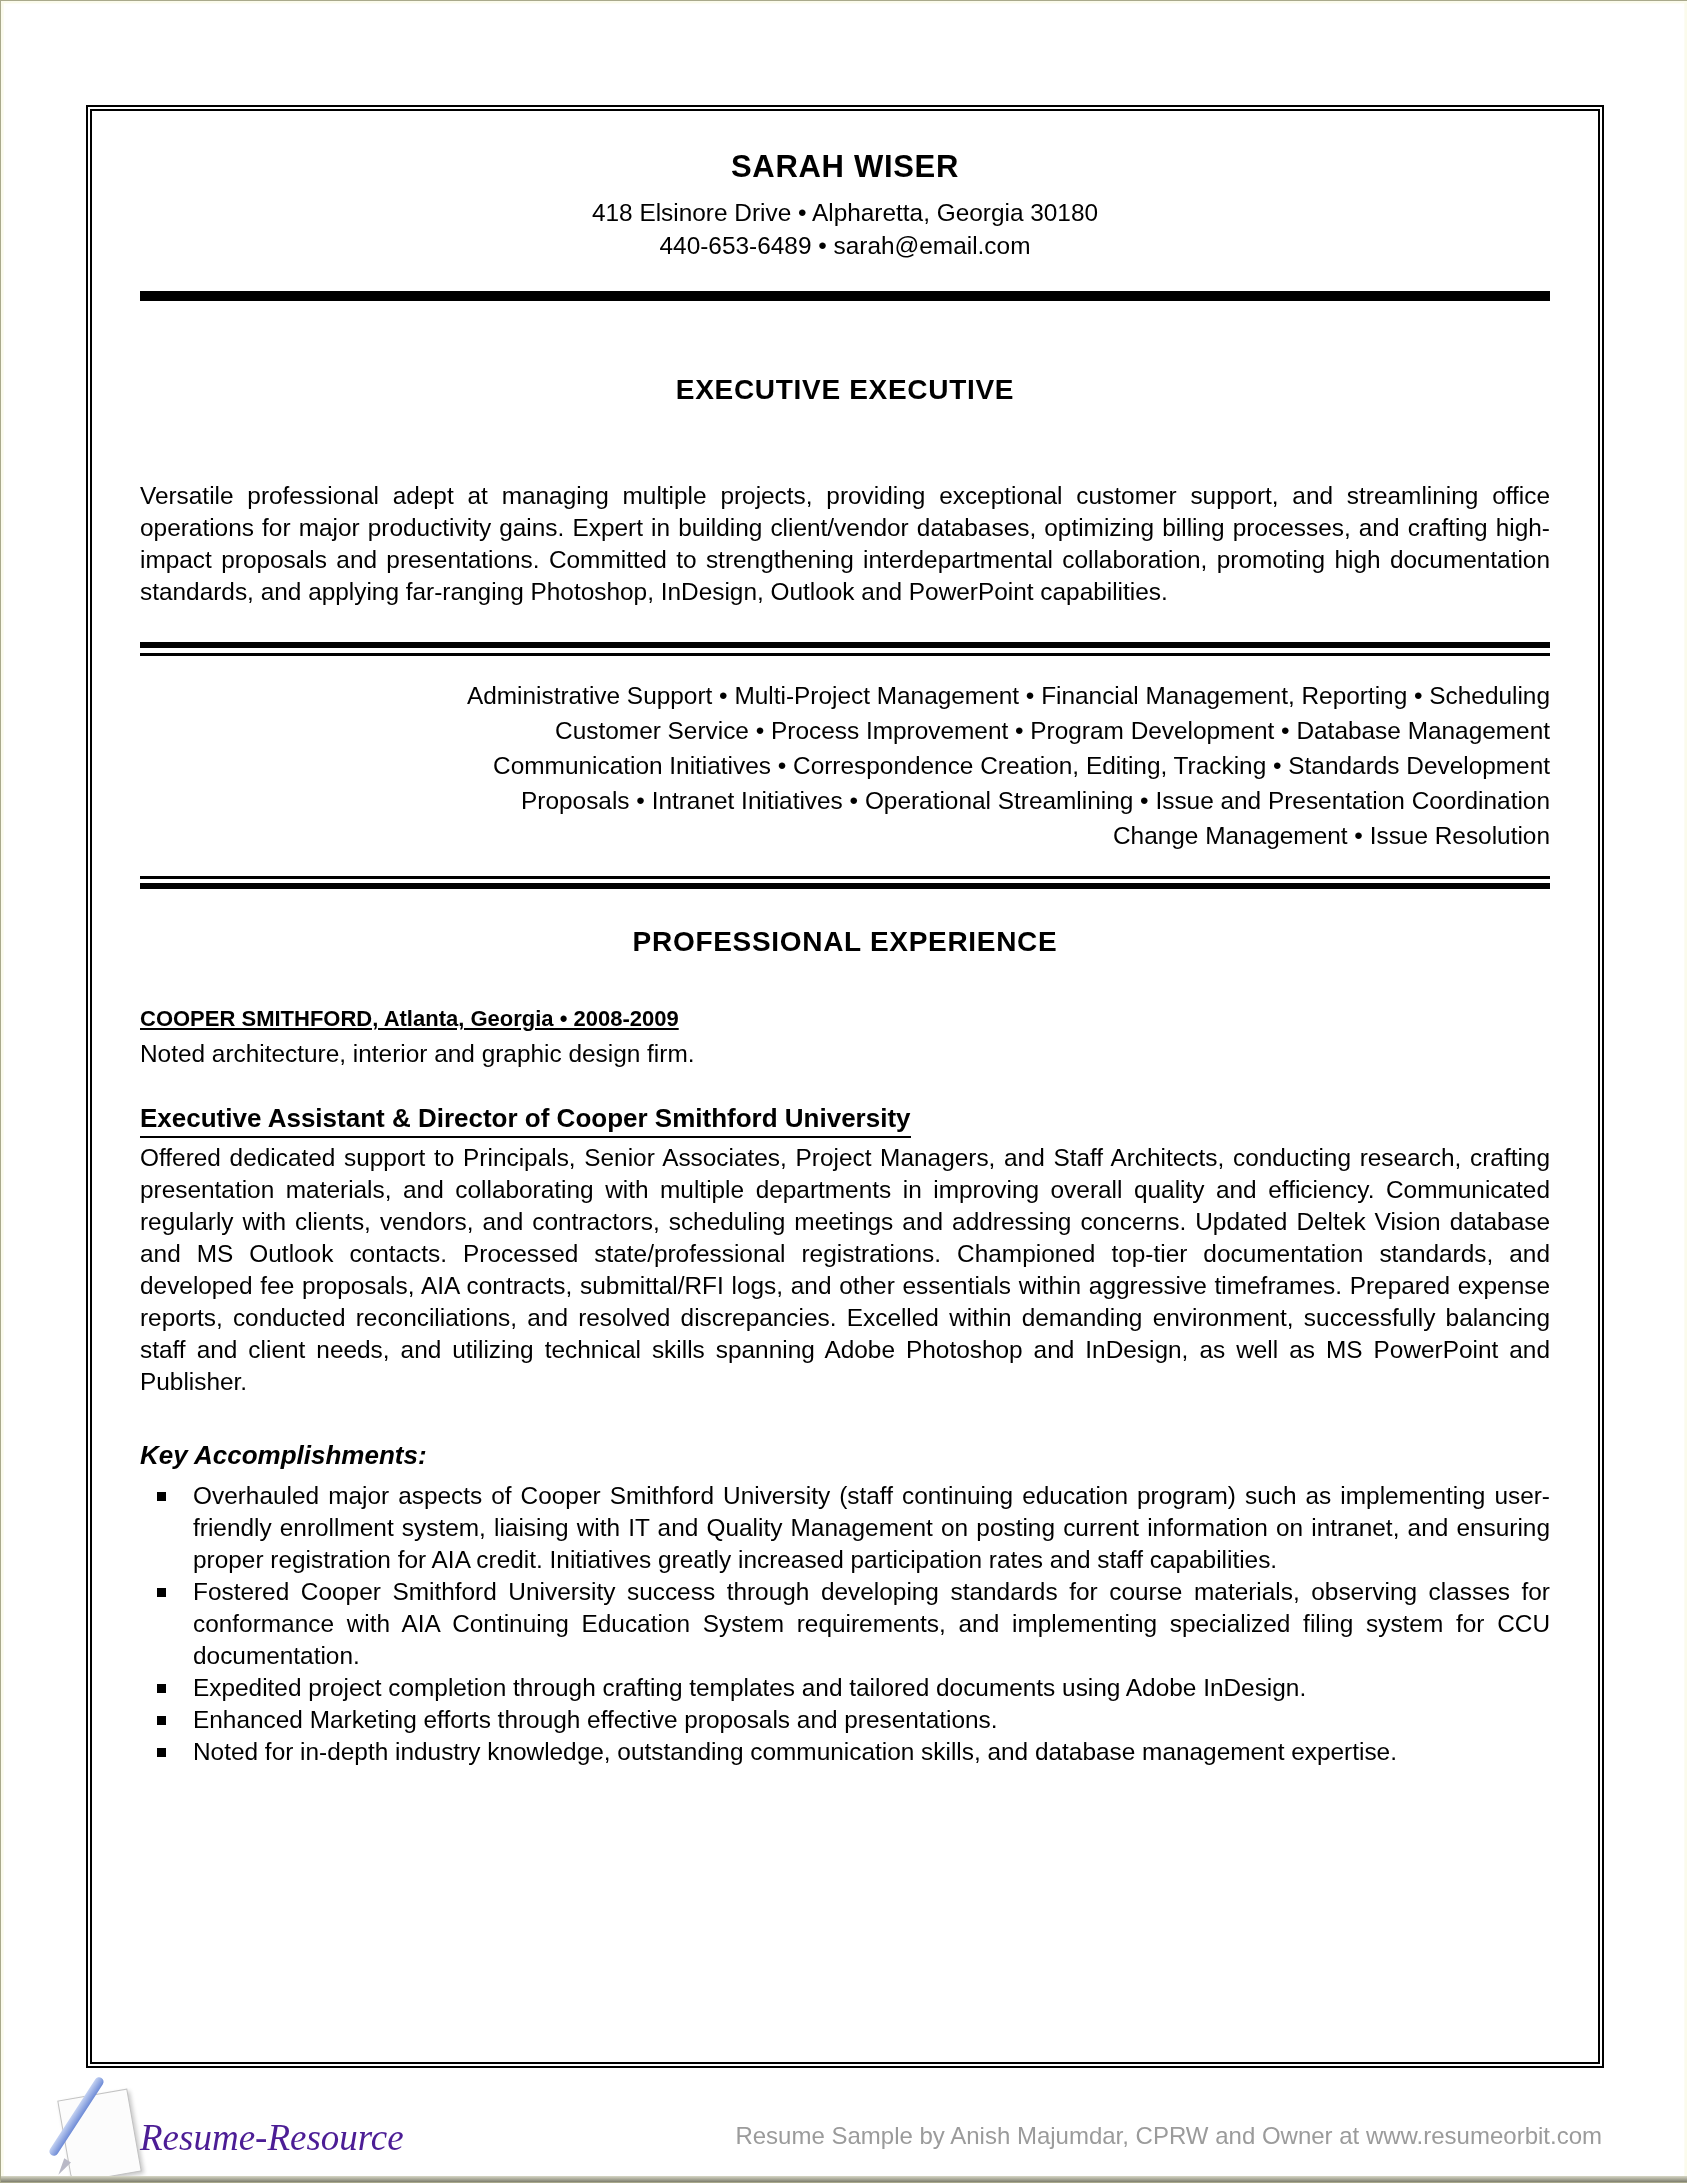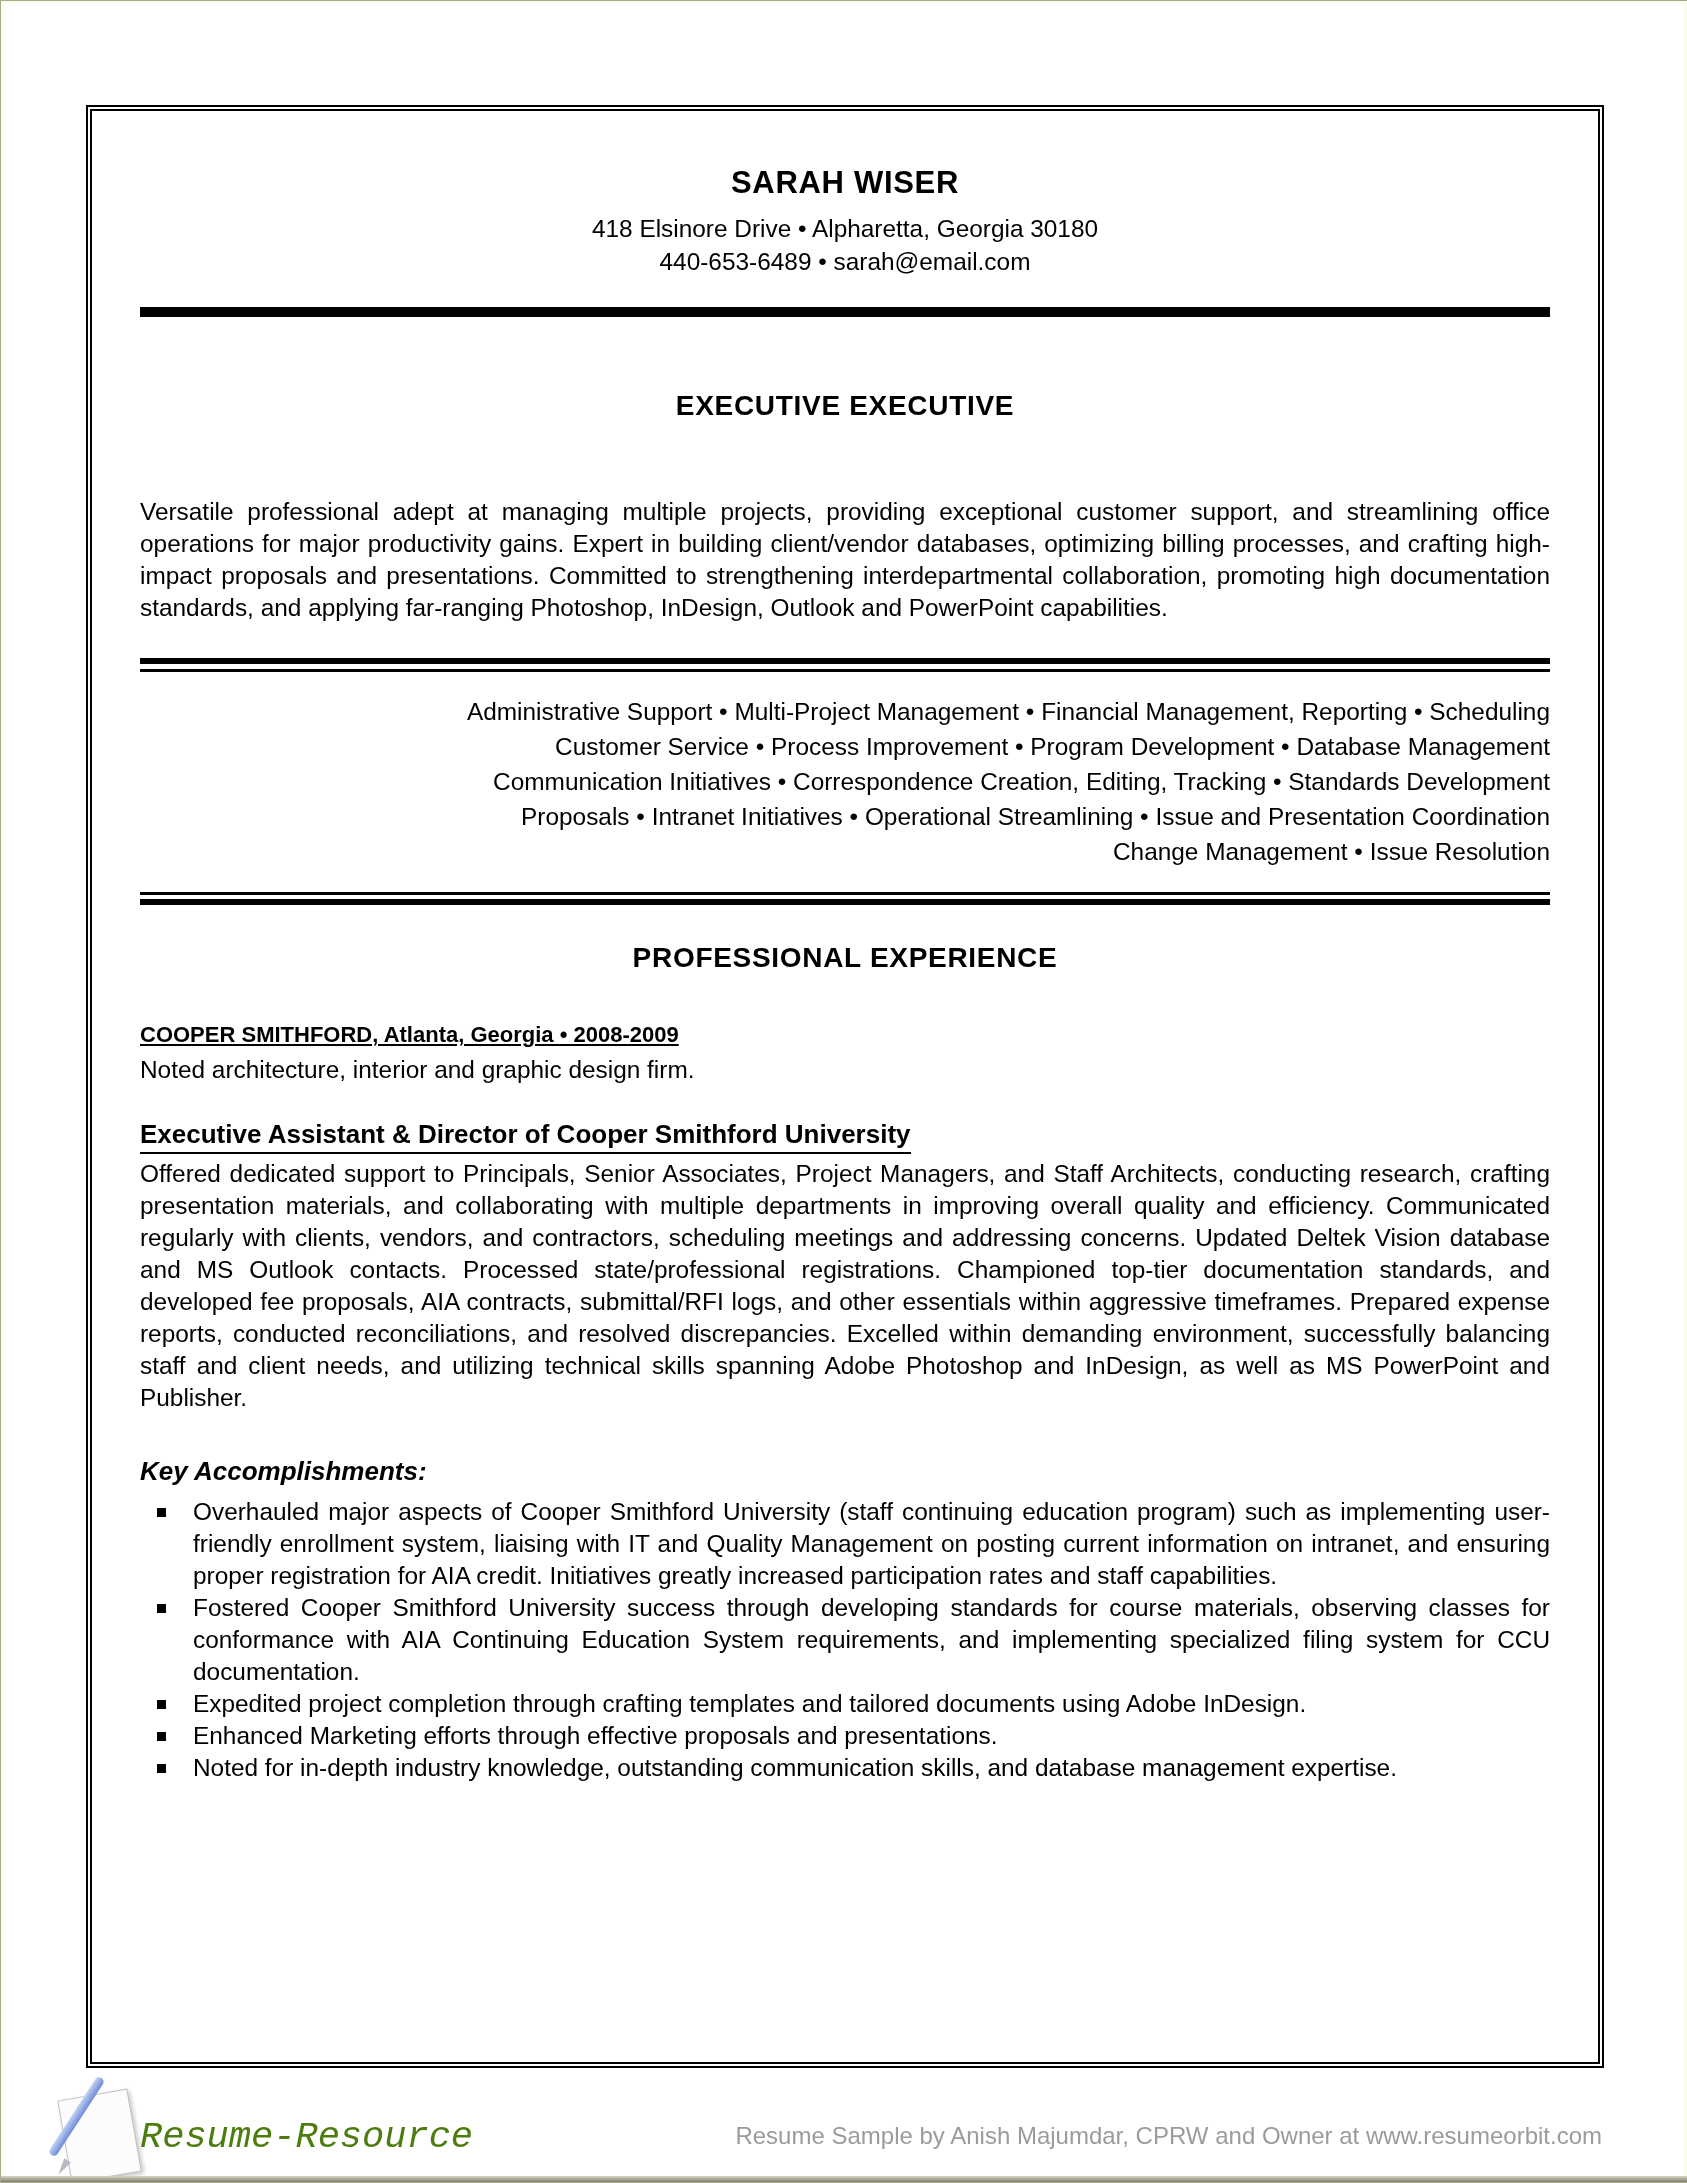--- a/index.html
+++ b/index.html
@@ -19,21 +19,21 @@
   .bottom-band{
     position:absolute; left:0; bottom:0; width:100%; height:6px;
     background:linear-gradient(#d8d8c6,#7e7e6e);
   }
 
   .content-box{
     position:absolute; left:85px; top:104px;
     width:1518px; height:1963px;
     border:6.6px double #000;
     box-sizing:border-box;
-    padding:16px 48px;
+    padding:0 48px;
   }
 
   .header{ text-align:center; margin-top:38px; }
   .person-name{ font-size:31px; font-weight:bold; letter-spacing:0.7px; }
   .contact-line{ font-size:24.4px; line-height:33px; }
   .address-line{ margin-top:10.6px; }
 
   .header-rule{ height:10.6px; background:#000; margin-top:29px; }
 
   .role-title{ text-align:center; font-weight:bold; font-size:28px; letter-spacing:0.7px; margin-top:73px; }
@@ -91,22 +91,22 @@
     transform:rotate(33deg); transform-origin:top center;
   }
   .pen-tip{
     position:absolute; left:-4px; top:81px; width:0; height:0;
     border-left:4.6px solid transparent; border-right:4.6px solid transparent;
     border-top:17px solid #b9b9c6;
     transform:rotate(33deg);
   }
   .logo-text{
     position:absolute; left:81px; top:29px;
-    font-family:Liberation Mono, monospace; font-style:italic;
-    font-size:37px; color:#4d7c0f; white-space:nowrap;
+    font-family:Liberation Serif, serif; font-style:italic;
+    font-size:37px; color:#4c1d95; white-space:nowrap;
   }
 </style>
 </head>
 <body>
 
 <div class="page">
 
   <div class="content-box">
 
     <div class="header">

